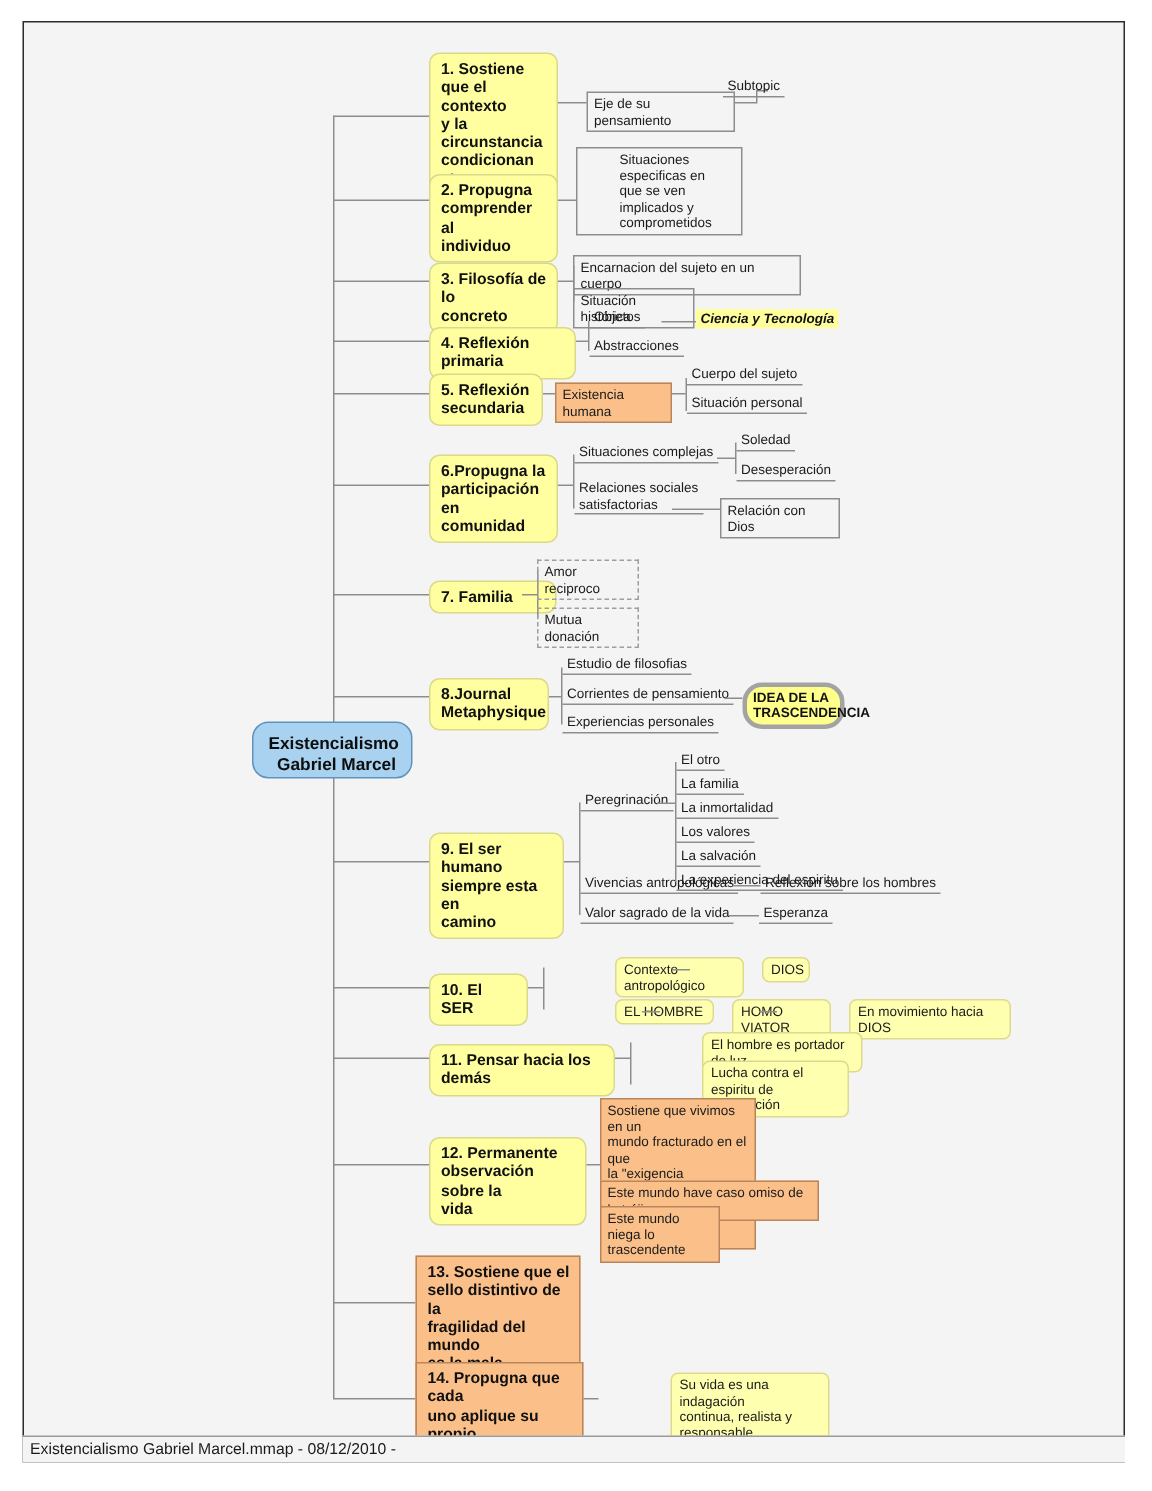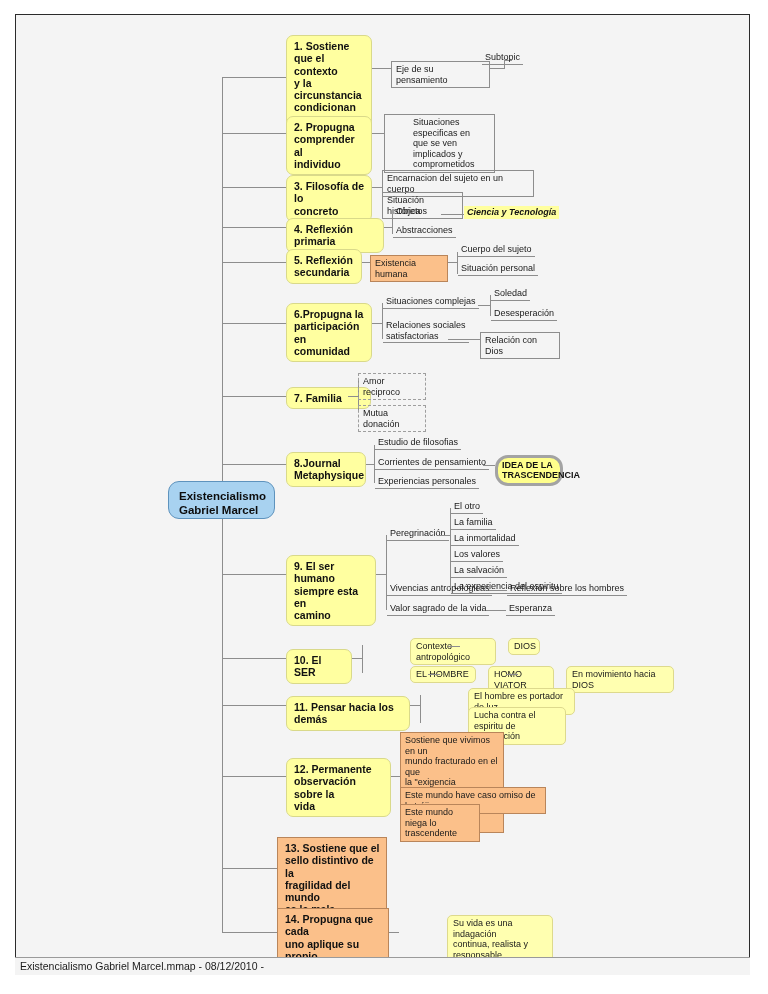--- a/index.html
+++ b/index.html
@@ -140,21 +140,21 @@
   }
   
   .root{
     position:absolute;
     background:#a8d2f0;
     border:1px solid #5e93bd;
     border-radius:11px;
     font-weight:bold;
     font-size:11.5px;
     color:#0d0d0d;
-    text-align:left;
+    text-align:right;
     padding:8px 10px;
     line-height:1.2;
     white-space:pre-line;
     box-sizing:border-box;
   }
   
   .ln{
     position:absolute;
     background:#8d8d8d;
   }
@@ -187,21 +187,21 @@
       <div class="ln lnh" style="left:474px;top:53px;width:14px;"></div>
       <div class="ln lnv" style="left:488px;top:45px;height:9px;"></div>
       <div class="ln lnh" style="left:488px;top:45px;width:8px;"></div>
       <div class="node nt" style="left:466px;top:36px;">Subtopic</div>
 
       <div class="ln lnh" style="left:206px;top:118px;width:64px;"></div>
       <div class="node n1" style="left:270px;top:101px;width:86px;">2. Propugna
 comprender al
 individuo</div>
       <div class="ln lnh" style="left:356px;top:118px;width:12px;"></div>
-      <div class="node nb" style="left:368px;top:99px;width:111px;padding-left:28px;">Situaciones especificas en
+      <div class="node nb" style="left:368px;top:83px;width:111px;padding-left:28px;">Situaciones especificas en
 que se ven implicados y
 comprometidos</div>
 
       <div class="ln lnh" style="left:206px;top:172px;width:64px;"></div>
       <div class="node n1" style="left:270px;top:160px;width:86px;">3. Filosofía de lo
 concreto</div>
       <div class="ln lnh" style="left:356px;top:172px;width:10px;"></div>
       <div class="ln lnv" style="left:366px;top:162px;height:24px;"></div>
       <div class="node nb" style="left:366px;top:155px;width:152px;">Encarnacion del sujeto en un cuerpo</div>
       <div class="node nb" style="left:366px;top:177px;width:81px;">Situación histórica</div>

